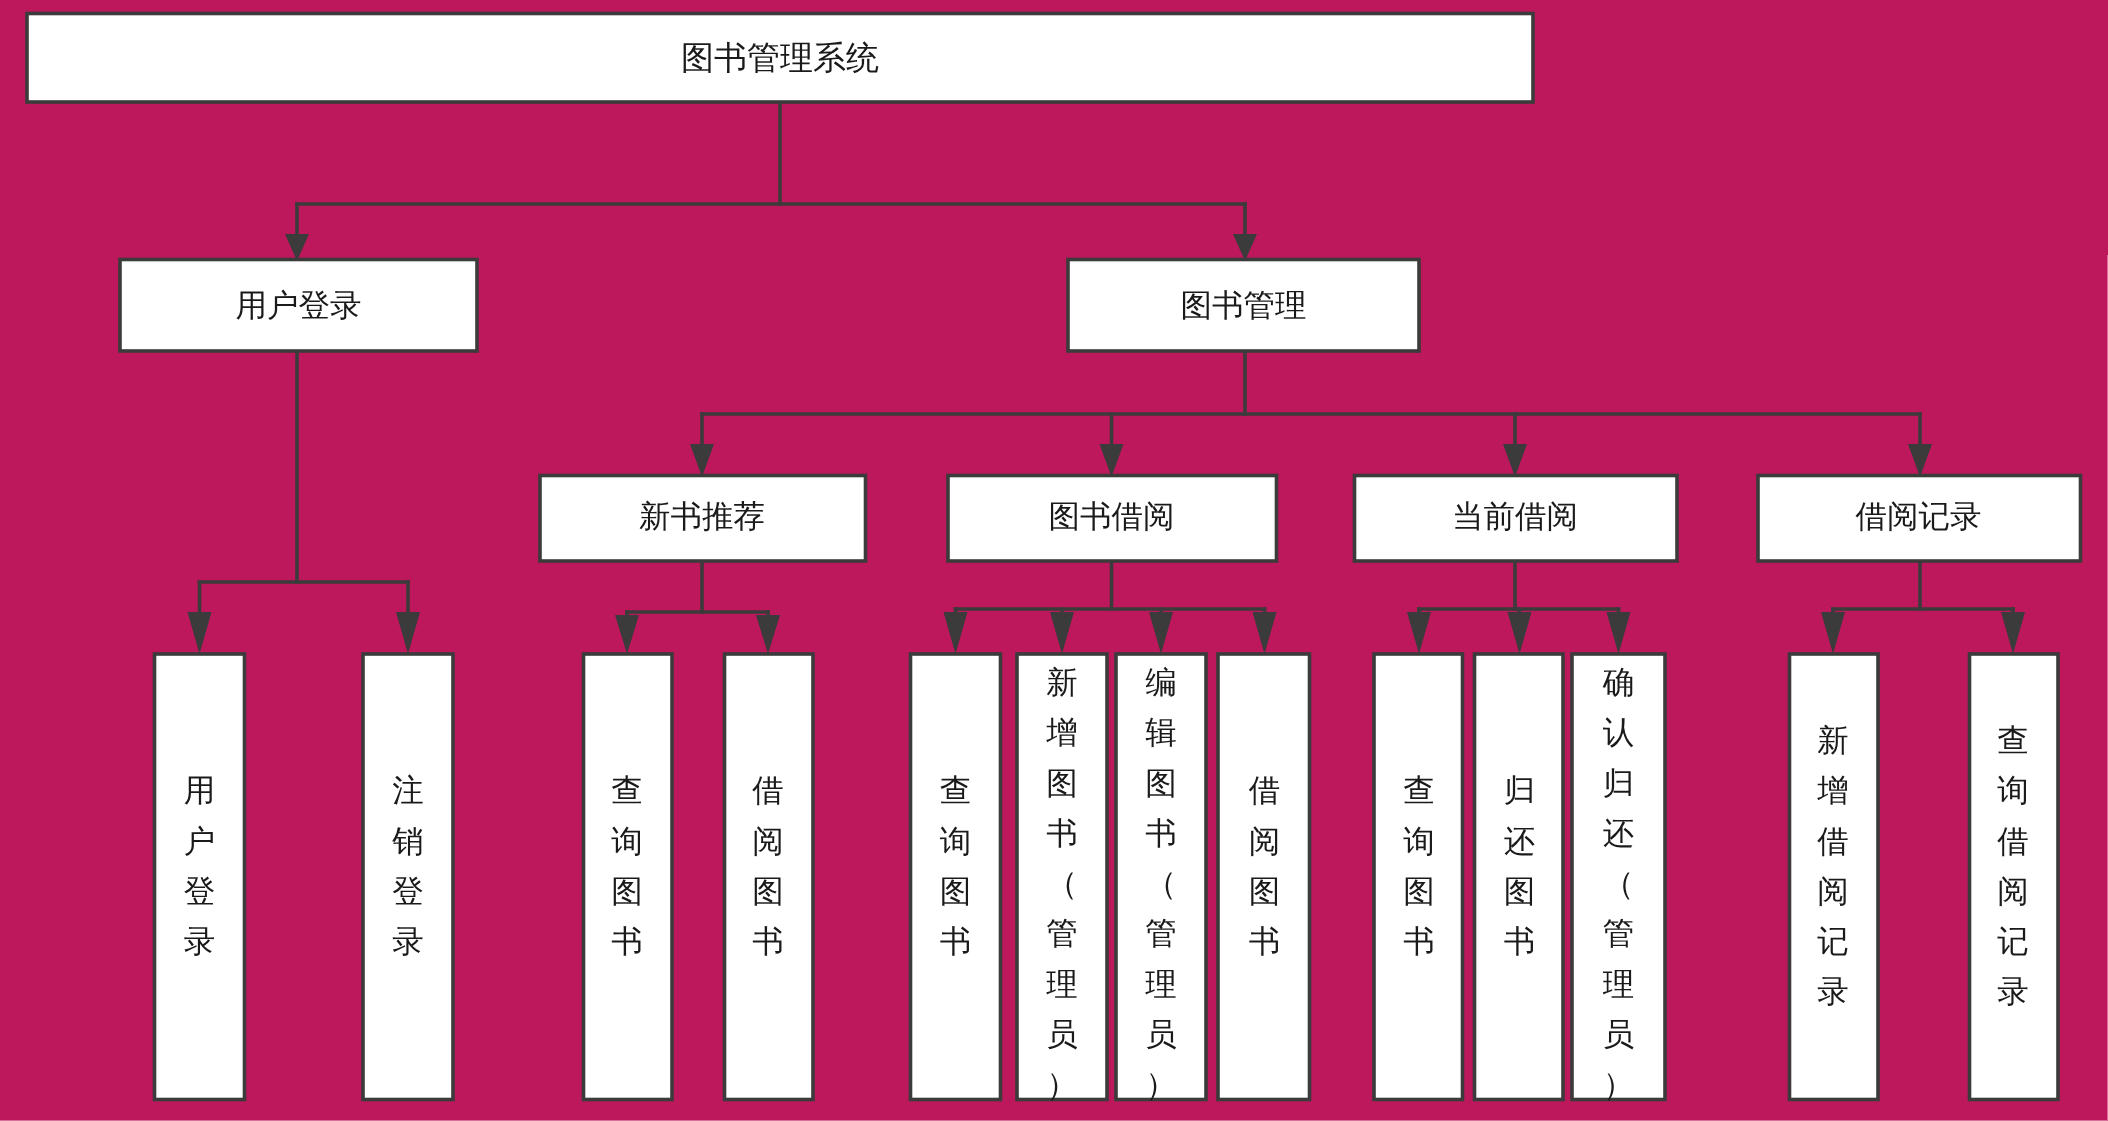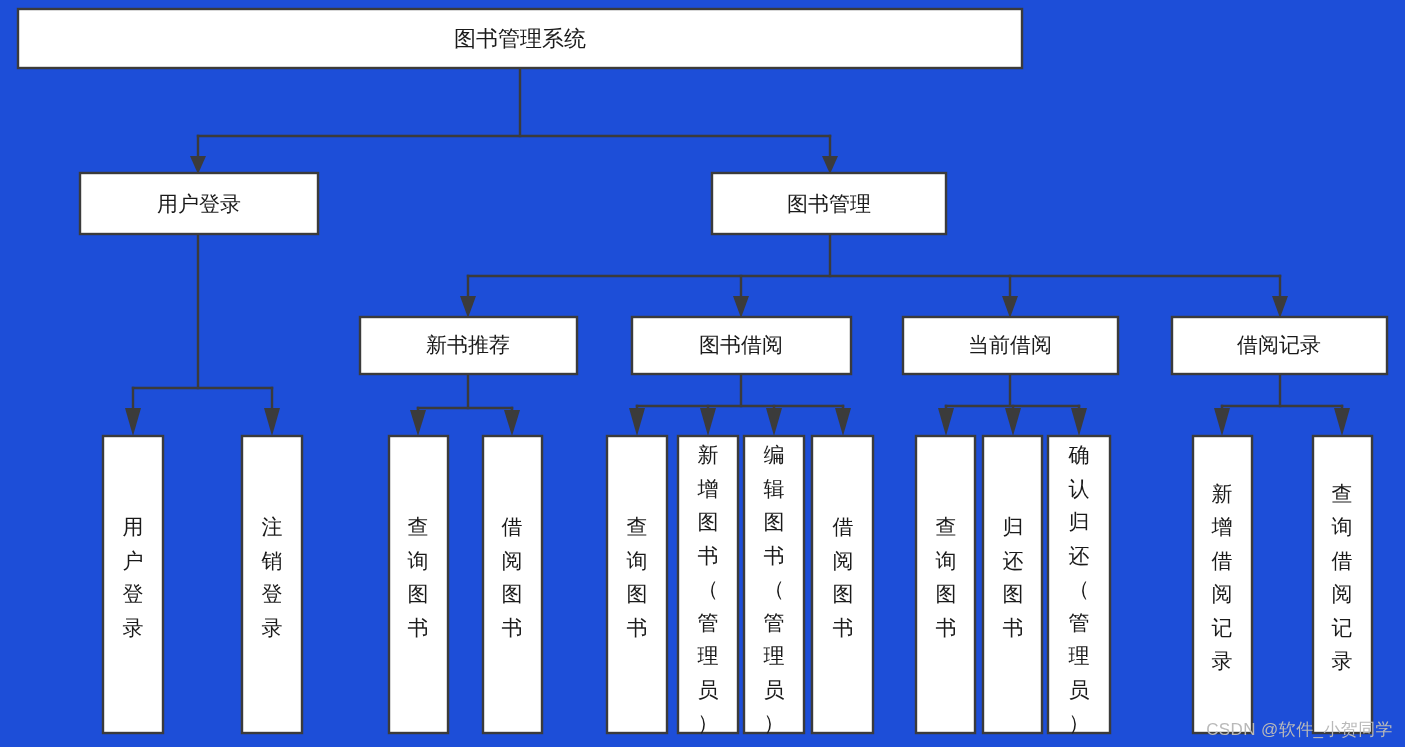--- a/index.html
+++ b/index.html
@@ -12,21 +12,21 @@
     width: 1405px;
     height: 747px;
     font-family: "Liberation Sans", "DejaVu Sans", sans-serif;
     overflow: hidden;
     position: relative;
   }
   #diagram-root {
     position: relative;
     width: 1405px;
     height: 747px;
-    background: #1d4ed8;
+    background: #be185d;
   }
   svg#tree-svg {
     position: absolute;
     left: 0;
     top: 0;
     width: 1405px;
     height: 747px;
     display: block;
   }
   .node-box {
@@ -224,14 +224,13 @@
     <g>
       <rect class="node-box" x="1193" y="436" width="59" height="297"></rect>
       <text class="leaf-label vtext" x="1222" y="500.75"><tspan x="1222" dy="0">新</tspan><tspan x="1222" dy="33.5">增</tspan><tspan x="1222" dy="33.5">借</tspan><tspan x="1222" dy="33.5">阅</tspan><tspan x="1222" dy="33.5">记</tspan><tspan x="1222" dy="33.5">录</tspan></text>
     </g>
     <g>
       <rect class="node-box" x="1313" y="436" width="59" height="297"></rect>
       <text class="leaf-label vtext" x="1342" y="500.75"><tspan x="1342" dy="0">查</tspan><tspan x="1342" dy="33.5">询</tspan><tspan x="1342" dy="33.5">借</tspan><tspan x="1342" dy="33.5">阅</tspan><tspan x="1342" dy="33.5">记</tspan><tspan x="1342" dy="33.5">录</tspan></text>
     </g>
   </svg>
 
-  <div class="watermark">CSDN @软件_小贺同学</div>
 </div>
 
 </body></html>

